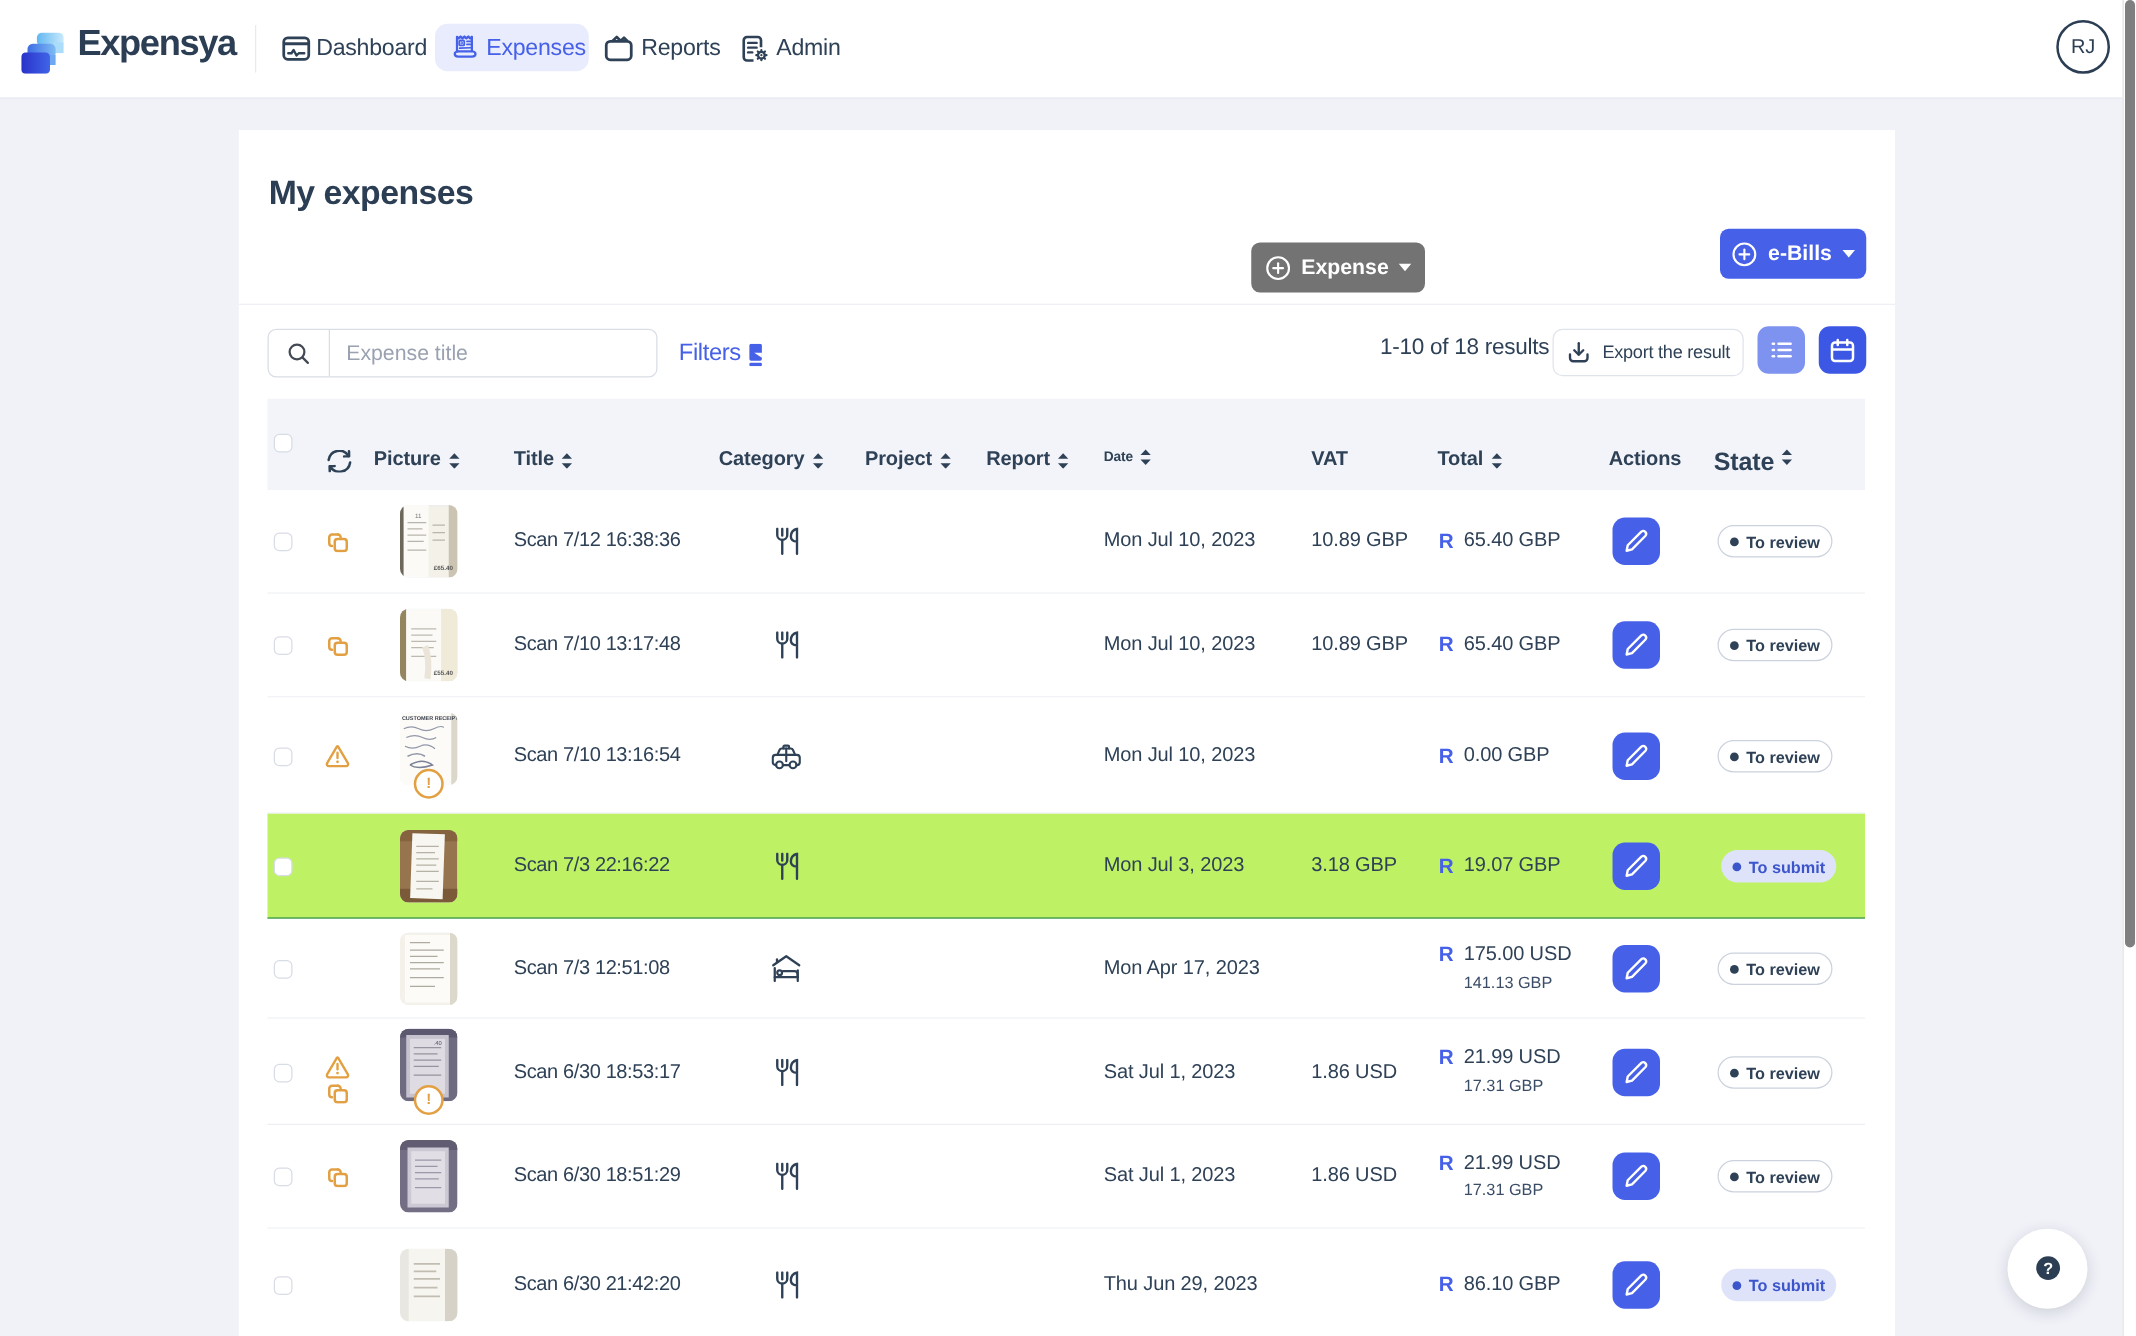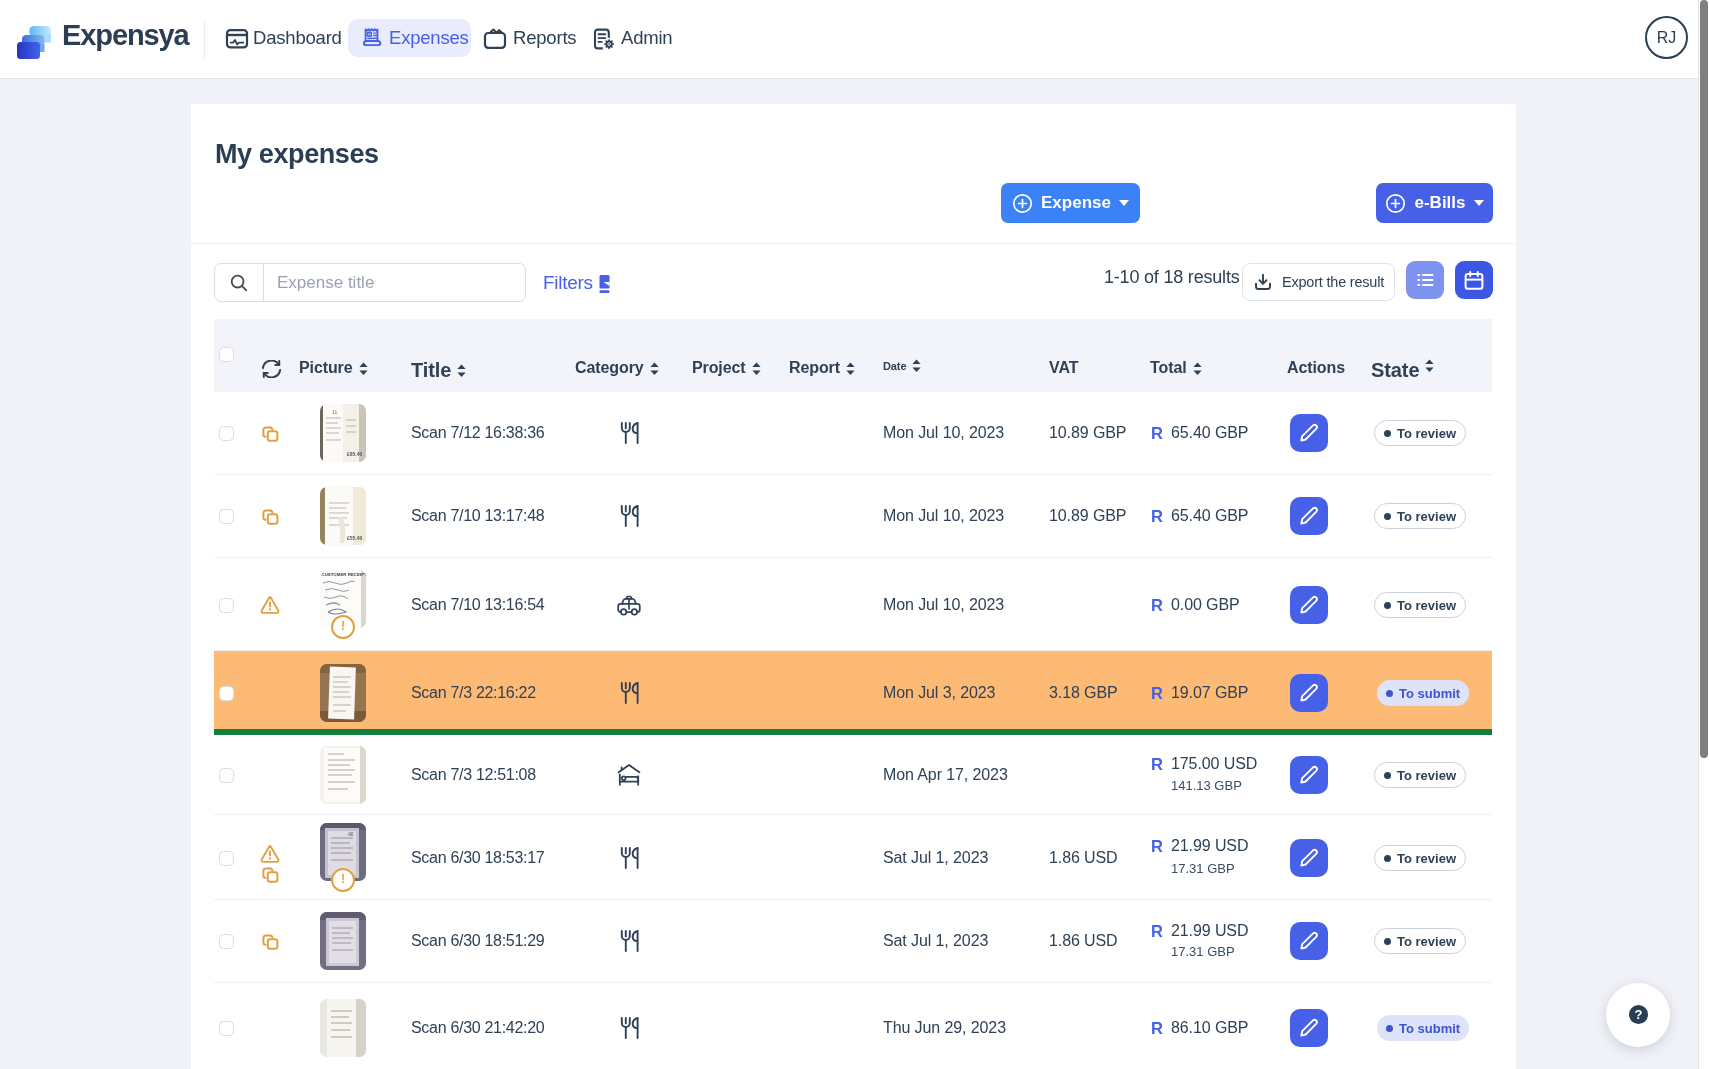--- a/index.html
+++ b/index.html
@@ -78,21 +78,21 @@
 <circle cx="17.1" cy="17.1" r="0.9" fill="#2e4156"></circle>
         </svg></div>
   <div style="position:absolute;left:621px;top:27px;font-size:18.5px;letter-spacing:-0.2px;color:#2e4156">Admin</div>
 
   <div style="position:absolute;left:1645px;top:16px;width:43px;height:43px;border:2.6px solid #2c3e54;border-radius:50%;box-sizing:border-box;background:#fff;display:flex;align-items:center;justify-content:center;font-size:16px;color:#2c3e54">RJ</div>
 </div>
 
 <div style="position:absolute;left:191px;top:104px;width:1325px;height:965px;background:#fff">
   <div style="position:absolute;left:24px;top:35px;font-size:27px;letter-spacing:-0.4px;font-weight:700;color:#2c3e54">My expenses</div>
 
-  <div style="position:absolute;left:810px;top:79px;width:139px;height:40px;background:#3b82f6;border-radius:7px;display:flex;align-items:center;justify-content:center;gap:8px">
+  <div style="position:absolute;left:810px;top:90px;width:139px;height:40px;background:#737373;border-radius:7px;display:flex;align-items:center;justify-content:center;gap:8px">
     <svg width="21" height="21" viewBox="0 0 21 21" style="">
           <circle cx="10.5" cy="10.5" r="8.7" fill="none" stroke="#fff" stroke-width="1.7"></circle>
 <line x1="10.5" y1="6.6" x2="10.5" y2="14.4" stroke="#fff" stroke-width="1.7" stroke-linecap="round"></line>
 <line x1="6.6" y1="10.5" x2="14.4" y2="10.5" stroke="#fff" stroke-width="1.7" stroke-linecap="round"></line>
         </svg>
         <span style="color:#fff;font-size:17px;font-weight:600">Expense</span>
         <span style="width:0;height:0;border-left:5px solid transparent;border-right:5px solid transparent;border-top:6px solid #fff"></span>
   </div>
   <div style="position:absolute;left:1185px;top:79px;width:117px;height:40px;background:#4660e8;border-radius:7px;display:flex;align-items:center;justify-content:center;gap:8px">
     <svg width="21" height="21" viewBox="0 0 21 21" style="">
@@ -164,21 +164,21 @@
 </g>
         </svg></div>
 </div>
 <div style="position:absolute;left:299px;top:359px;display:flex;align-items:center;font-size:16px;letter-spacing:-0.1px;font-weight:700;color:#2e4156">
       <span>Picture</span>
       <svg width="9" height="13" viewBox="0 0 9 13" style="margin-left:6px;flex:0 0 auto">
         <path d="M4.5,0.5 L8.6,5 H0.4 z" fill="#2e4156"></path>
         <path d="M4.5,13 L0.4,8.5 H8.6 z" fill="#2e4156"></path>
       </svg>
     </div>
-<div style="position:absolute;left:411px;top:359px;display:flex;align-items:center;font-size:20px;letter-spacing:-0.1px;font-weight:700;color:#2e4156">
+<div style="position:absolute;left:411px;top:359px;display:flex;align-items:center;font-size:16px;letter-spacing:-0.1px;font-weight:700;color:#2e4156">
       <span>Title</span>
       <svg width="9" height="13" viewBox="0 0 9 13" style="margin-left:6px;flex:0 0 auto">
         <path d="M4.5,0.5 L8.6,5 H0.4 z" fill="#2e4156"></path>
         <path d="M4.5,13 L0.4,8.5 H8.6 z" fill="#2e4156"></path>
       </svg>
     </div>
 <div style="position:absolute;left:575px;top:359px;display:flex;align-items:center;font-size:16px;letter-spacing:-0.1px;font-weight:700;color:#2e4156">
       <span>Category</span>
       <svg width="9" height="13" viewBox="0 0 9 13" style="margin-left:6px;flex:0 0 auto">
         <path d="M4.5,0.5 L8.6,5 H0.4 z" fill="#2e4156"></path>
@@ -364,21 +364,21 @@
       <div style="position:absolute;left:1076px;top:28px;width:38px;height:38px;border-radius:10px;background:#4660e8;display:flex;align-items:center;justify-content:center">
         <svg width="24" height="24" viewBox="0 0 24 24" style="">
           <path d="M4.3,19.6 l0.9-4.4 L16.1,4.3 a2.35,2.35 0 0 1 3.3,3.3 L8.6,18.5 l-4.3,1.1 z" fill="none" stroke="#fff" stroke-width="1.9" stroke-linejoin="round"></path>
         </svg>
       </div>
       <div style="position:absolute;left:1160px;top:34px;height:26px;border:1.4px solid #ccd2dd;border-radius:13px;background:#fff;box-sizing:border-box;display:flex;align-items:center;padding:0 9px 0 9px;gap:6px">
 <span style="width:7px;height:7px;border-radius:50%;background:#2e4156"></span>
         <span style="font-size:13px;font-weight:700;color:#2e4156">To review</span>
       </div>
     </div>
-<div style="position:absolute;left:214px;top:651px;width:1278px;height:84px;border-bottom:6px solid #15803d;background:#fdba74;box-sizing:border-box">
+<div style="position:absolute;left:214px;top:651px;width:1278px;height:84px;border-bottom:1px solid #15803d;background:#bef264;box-sizing:border-box">
       <div style="position:absolute;left:5px;top:35px;width:15px;height:15px;border:1.6px solid #d8dce5;border-radius:4.5px;background:#fff;box-sizing:border-box"></div>
       <div style="position:absolute;left:106px;top:13px;width:46px;height:58px;border-radius:7px;background:#f4f6fa">
         <svg width="46" height="58" viewBox="0 0 46 58" style="display:block;border-radius:7px">
           <rect width="46" height="58" fill="#96744e"></rect>
 <rect x="0" y="0" width="46" height="9" fill="#85633f"></rect>
           <rect x="0" y="47" width="46" height="11" fill="#7a5a38"></rect>
 <rect x="9" y="3" width="26" height="52" fill="#f8f6f0" transform="rotate(2 23 29)"></rect>
 <g stroke="#b5b1a6" stroke-width="1">
             <line x1="13" y1="13" x2="31" y2="13"></line>
             <line x1="13" y1="18" x2="28" y2="18"></line>

